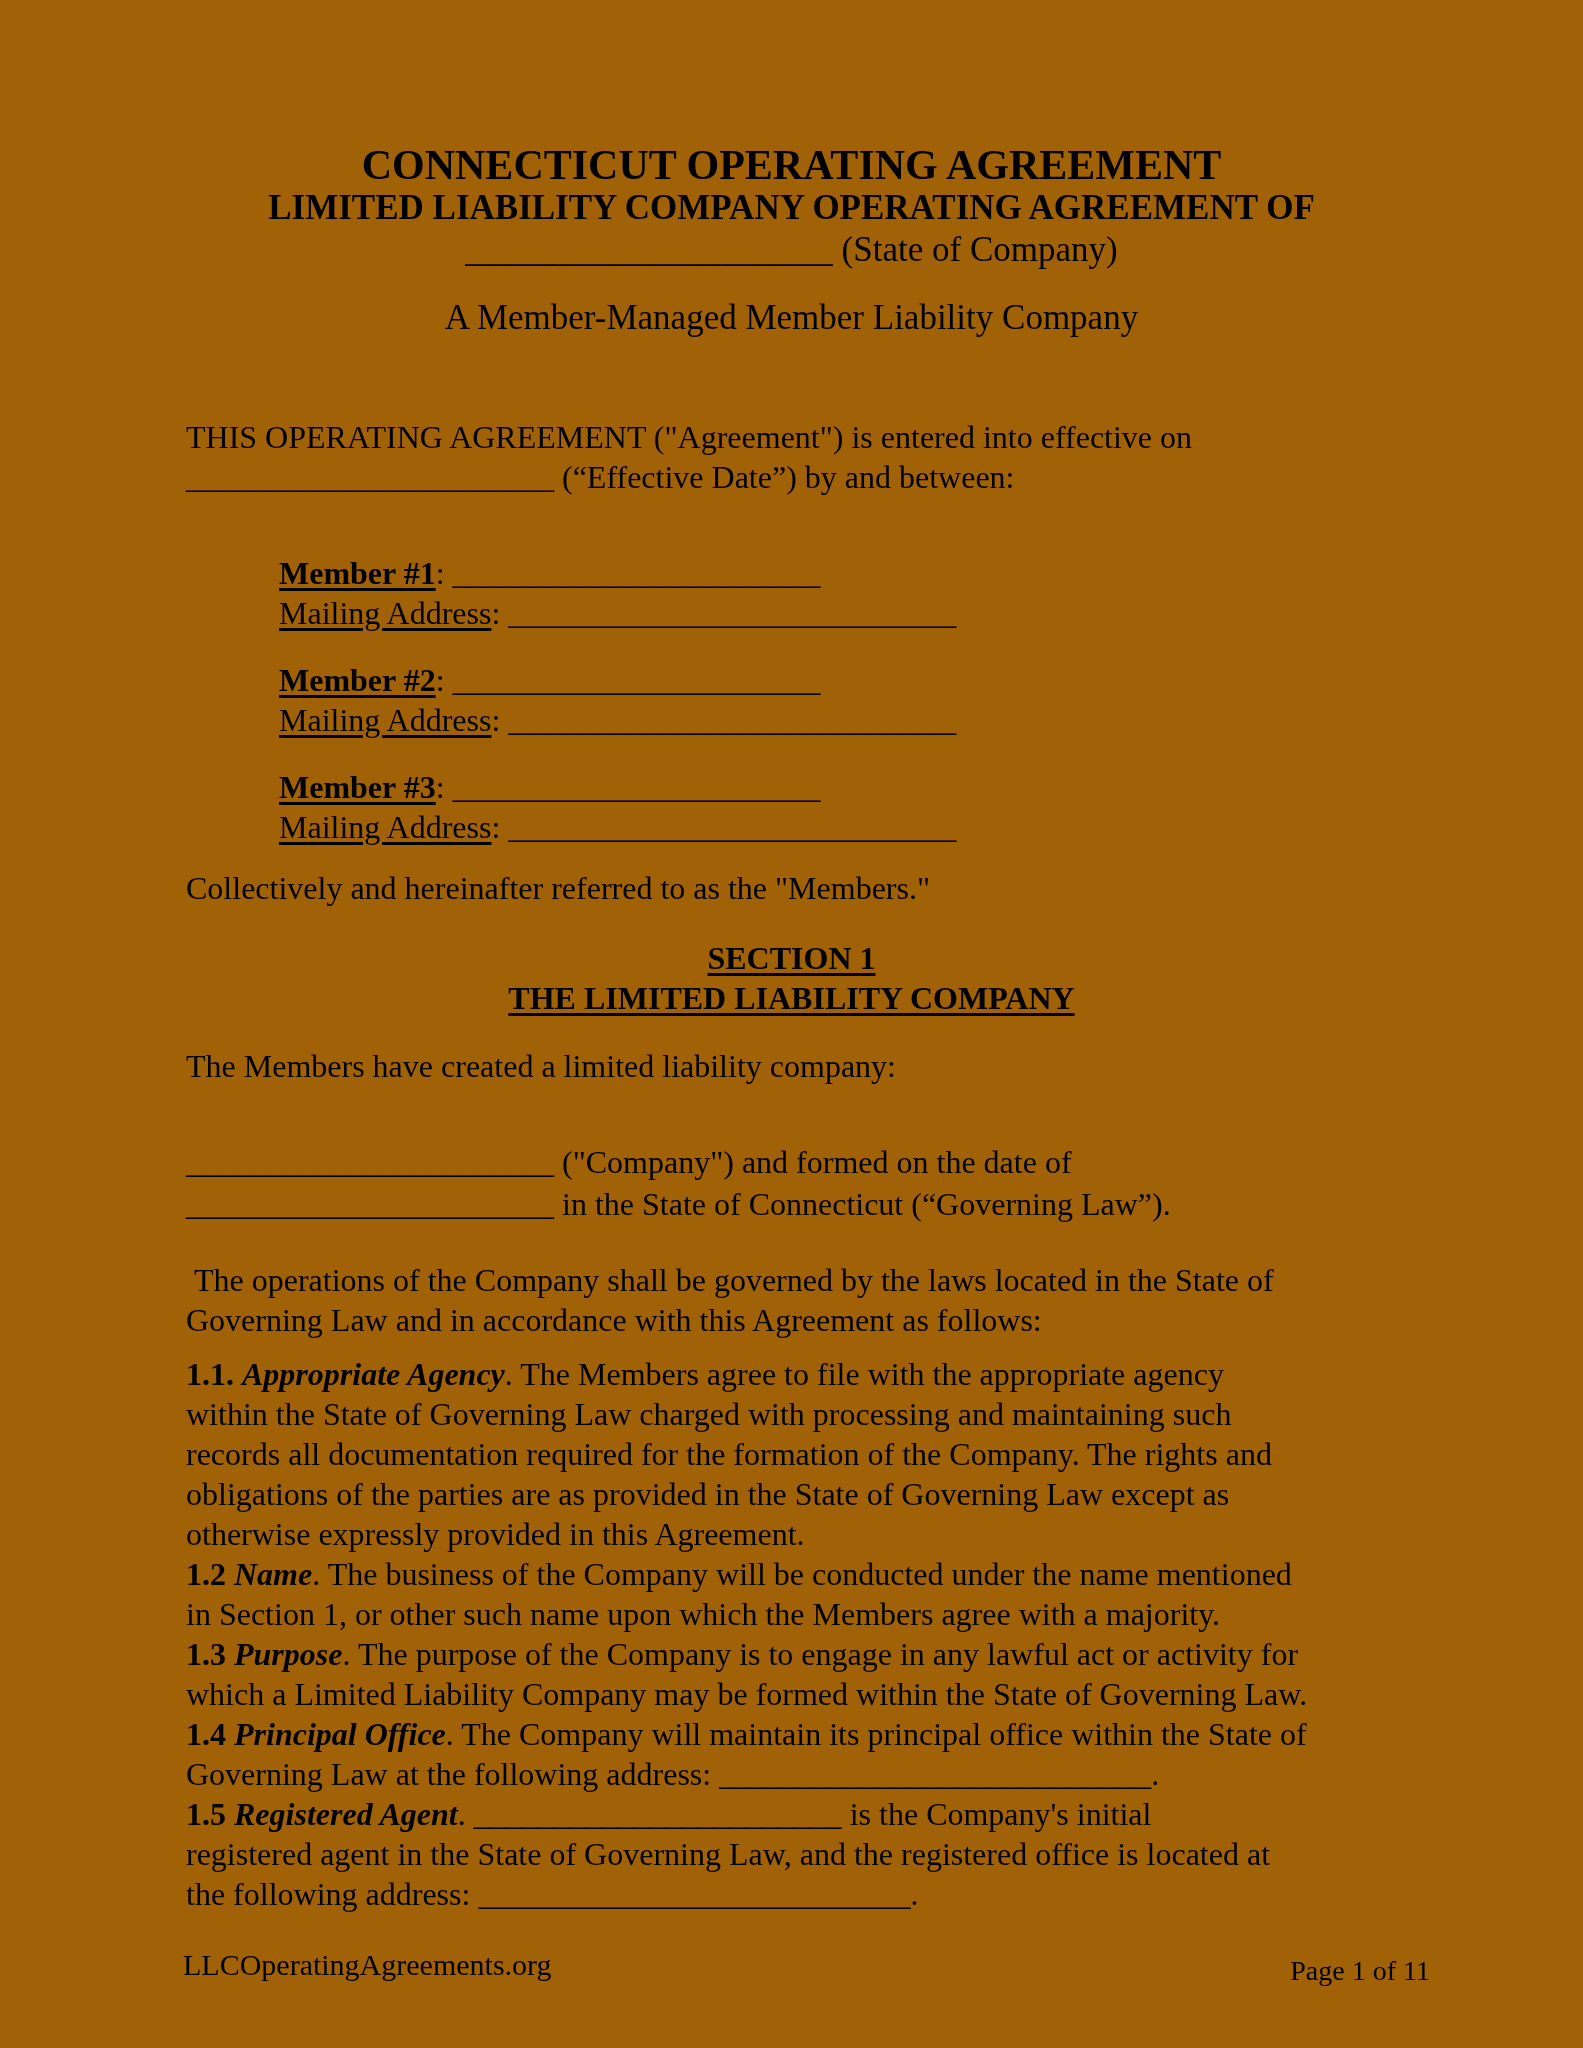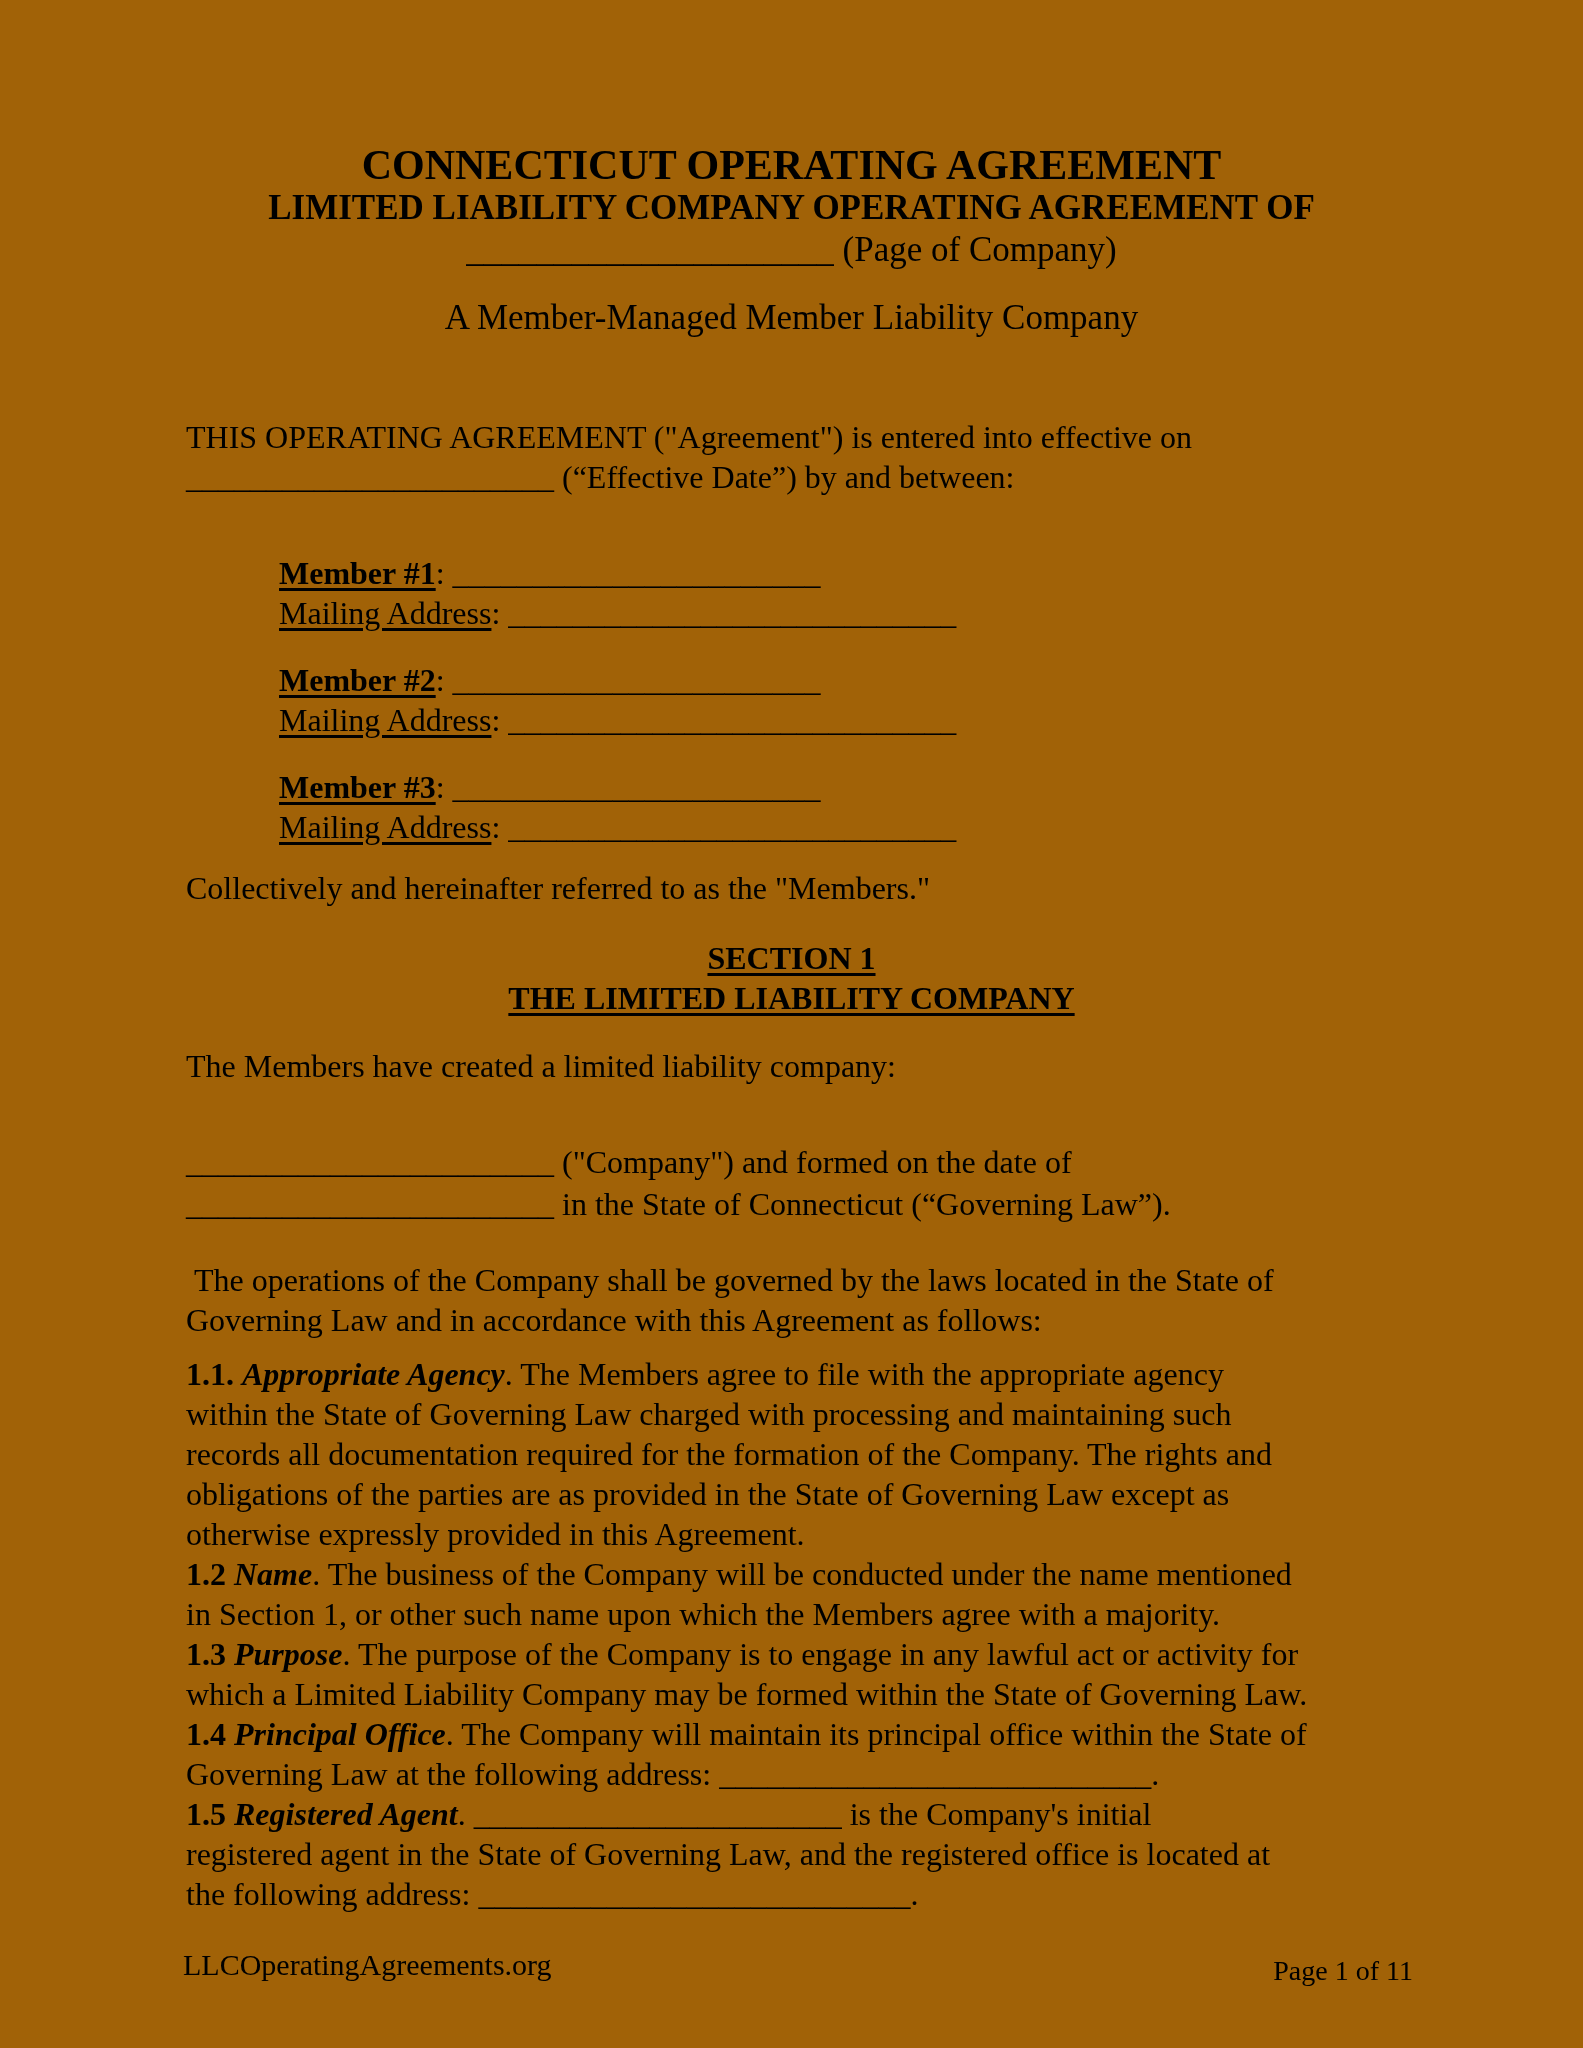--- a/index.html
+++ b/index.html
@@ -28,31 +28,31 @@
   .member-first { margin-top: 56px; }
   .member .line { margin-left: 93px; }
   .collective   { margin-top: 21px; }
   .section-heading { margin-top: 30px; }
   .created      { margin-top: 28px; }
   .formed       { margin-top: 55px; }
   .formed .line { line-height: 42px; }
   .operations   { margin-top: 35px; }
   .clauses      { margin-top: 14px; }
   .footer-site  { position: absolute; left: 183px;  top: 1948px; font-size: 30px; white-space: pre; }
-  .footer-page  { position: absolute; right: 170px; top: 1955px; font-size: 28px; white-space: pre; }
+  .footer-page  { position: absolute; right: 153px; top: 1955px; font-size: 28px; white-space: pre; }
 </style>
 </head>
 <body>
 
 <div class="page">
   <div class="content">
 
     <div class="center doc-title b">CONNECTICUT OPERATING AGREEMENT</div>
     <div class="center doc-subtitle b">LIMITED LIABILITY COMPANY OPERATING AGREEMENT OF</div>
-    <div class="center name-line"><span>_____________________</span><span> (Page of Company)</span></div>
+    <div class="center name-line"><span>_____________________</span><span> (State of Company)</span></div>
     <div class="center managed">A Member-Managed Member Liability Company</div>
 
     <div class="intro">
       <div class="line">THIS OPERATING AGREEMENT ("Agreement") is entered into effective on</div>
       <div class="line">_______________________ (“Effective Date”) by and between:</div>
     </div>
 
     <div class="member member-first">
       <div class="line"><span class="b u3">Member #1</span><span>: _______________________</span></div>
       <div class="line"><span class="u3">Mailing Address</span><span>: ____________________________</span></div>

